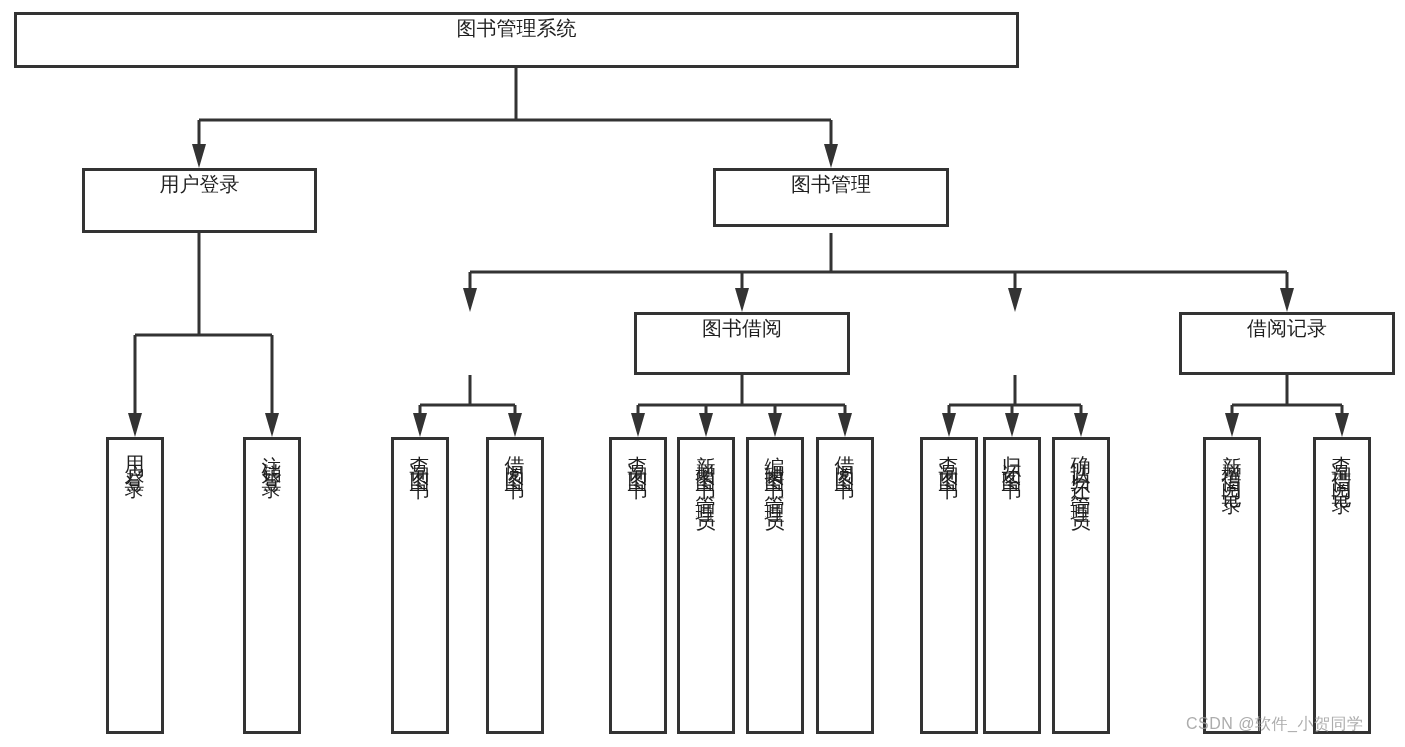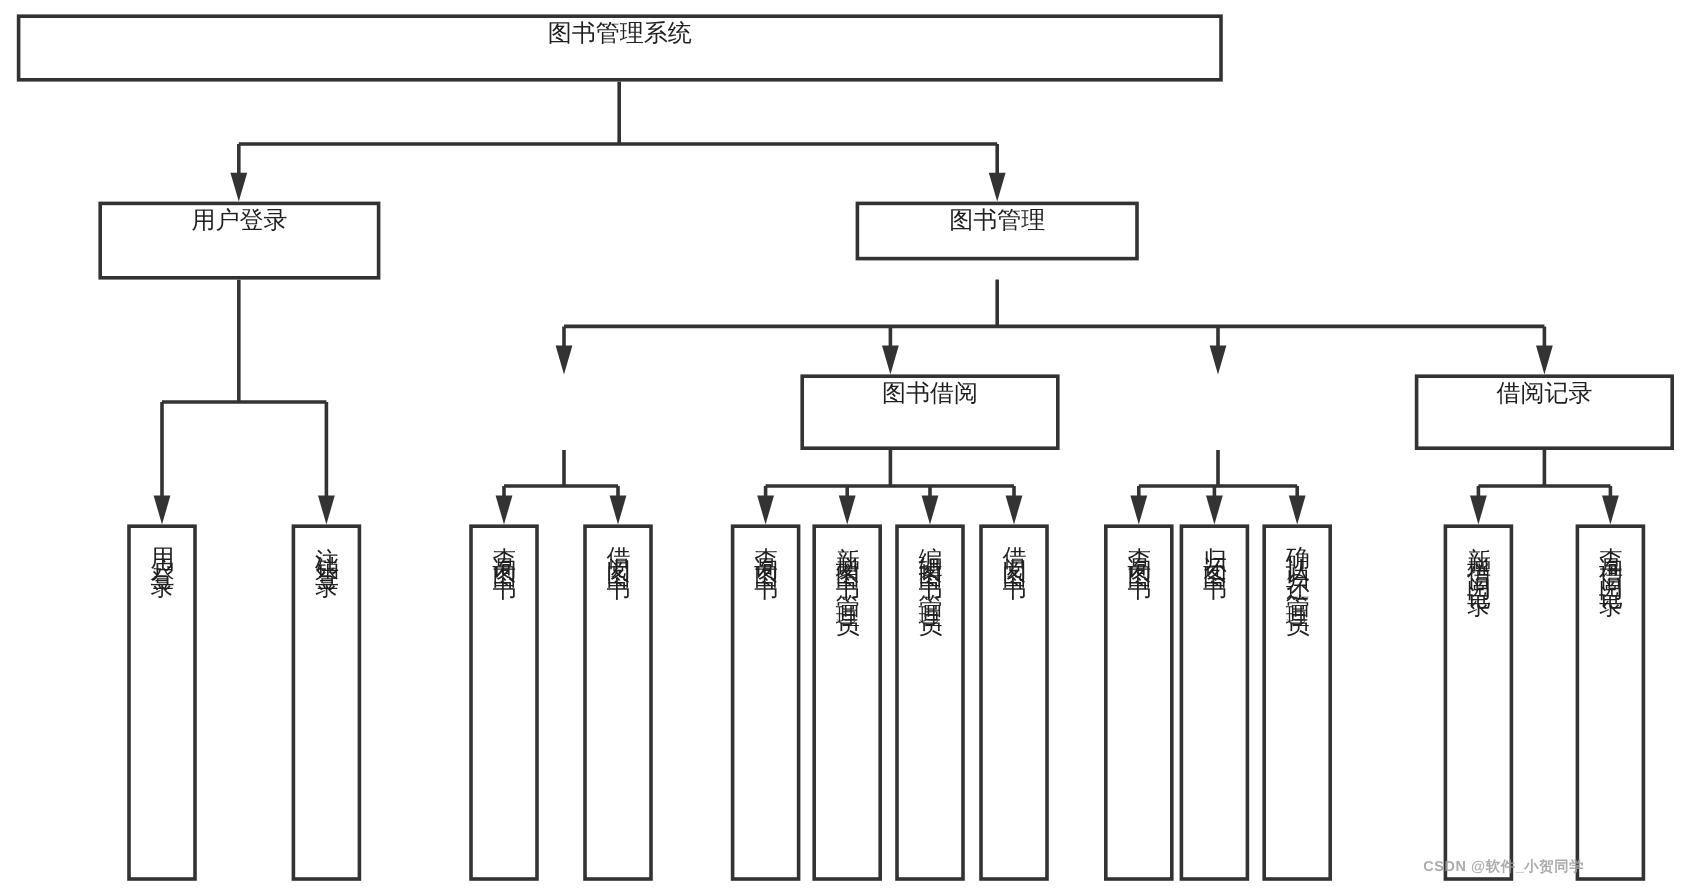--- a/index.html
+++ b/index.html
@@ -13,23 +13,22 @@
     border:3px solid #333333; color:#1f1f1f; z-index:1;
     display:flex; justify-content:center;
     font-size:20px; line-height:1.3; white-space:nowrap;
   }
   .vlabel {
     writing-mode:vertical-rl; text-orientation:mixed;
     letter-spacing:8px; line-height:1.3;
   }
   .watermark {
     position:absolute; left:1186px; top:714px; z-index:3;
-    font-size:12px; color:rgba(158,158,158,0.85); letter-spacing:0.5px;
+    font-size:16px; color:rgba(158,158,158,0.85); letter-spacing:0.5px;
     white-space:nowrap;
-    font-weight:bold;
   }
 </style>
 </head>
 <body>
 
 <div class="canvas">
 
   <svg class="wires" width="1405" height="747" viewBox="0 0 1405 747">
     <g stroke="#333333" stroke-width="3" fill="none">
 
@@ -70,25 +69,25 @@
     </g>
   </svg>
 
   <div class="box" style="left:14px; top:12px; width:1005px; height:56px;">
     <span>图书管理系统</span>
   </div>
 
   <div class="box" style="left:82px; top:168px; width:235px; height:65px;">
     <span>用户登录</span>
   </div>
-  <div class="box" style="left:713px; top:168px; width:236px; height:49px;">
+  <div class="box" style="left:713px; top:168px; width:236px; height:59px;">
     <span>图书管理</span>
   </div>
 
-  <div class="box" style="left:634px; top:312px; width:216px; height:63px;margin-left:33px;">
+  <div class="box" style="left:634px; top:312px; width:216px; height:63px;">
     <span>图书借阅</span>
   </div>
   <div class="box" style="left:1179px; top:312px; width:216px; height:63px;">
     <span>借阅记录</span>
   </div>
 
   <div class="box" style="left:106px; top:437px; width:58px; height:297px;">
     <span class="vlabel">用户登录</span>
   </div>
   <div class="box" style="left:243px; top:437px; width:58px; height:297px;">

